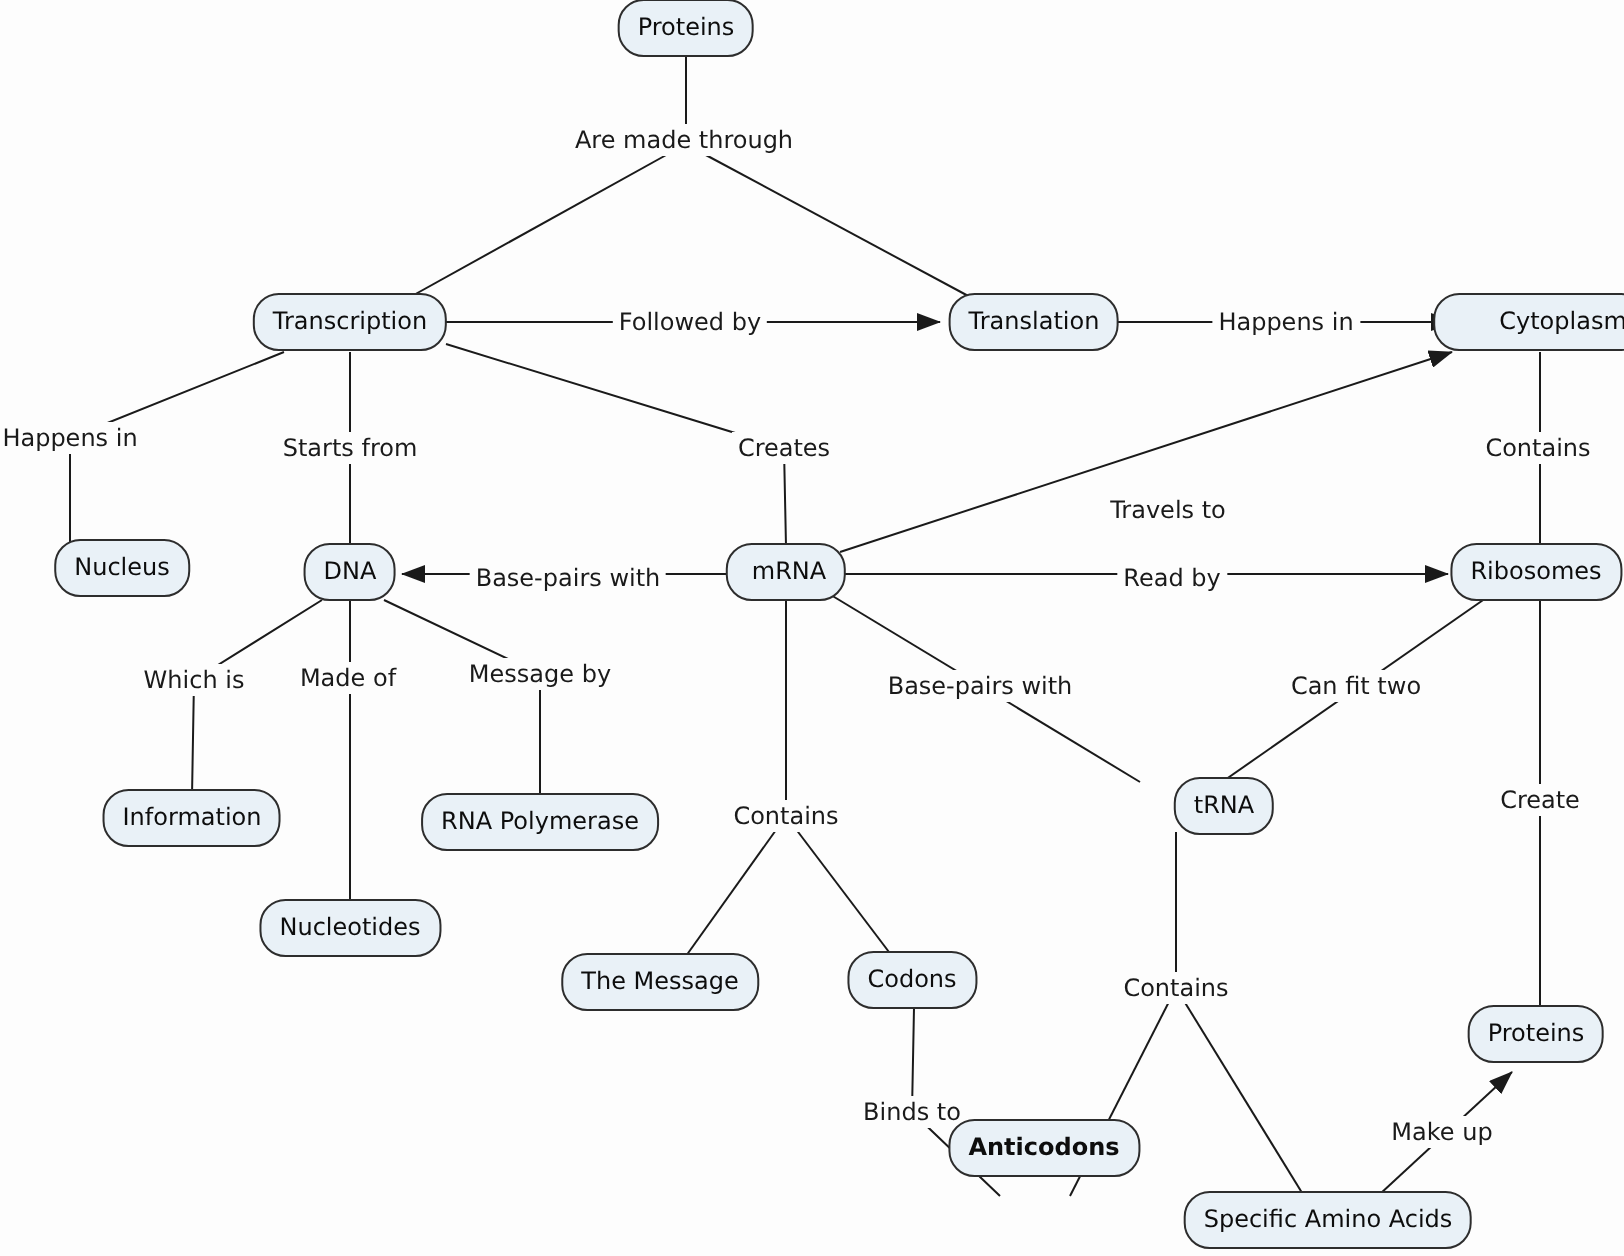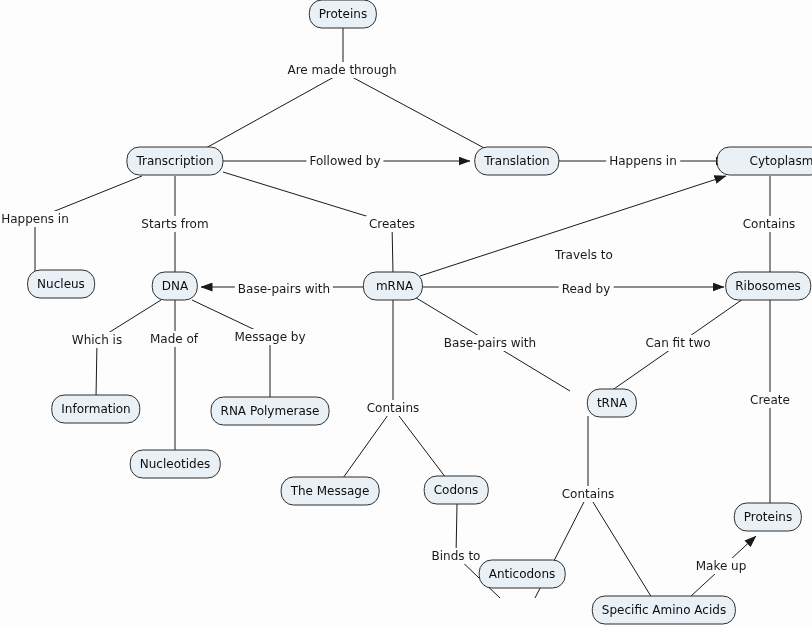--- a/index.html
+++ b/index.html
@@ -114,16 +114,16 @@
   <div class="node" style="left:175px; top:286px;">DNA</div>
   <div class="node" style="left:393px; top:286px;padding-left:12px;">mRNA</div>
   <div class="node" style="left:768px; top:286px;">Ribosomes</div>
   <div class="node" style="left:96px;  top:409px;">Information</div>
   <div class="node" style="left:270px; top:411px;">RNA Polymerase</div>
   <div class="node" style="left:175px; top:464px;">Nucleotides</div>
   <div class="node" style="left:330px; top:491px;">The Message</div>
   <div class="node" style="left:456px; top:490px;">Codons</div>
   <div class="node" style="left:588px; top:403px;margin-left:24px;">tRNA</div>
   <div class="node" style="left:768px; top:517px;">Proteins</div>
-  <div class="node" style="left:522px; top:574px;">Anticodons</div>
+  <div class="node" style="left:522px; top:574px;font-weight:bold;">Anticodons</div>
   <div class="node" style="left:664px; top:610px;">Specific Amino Acids</div>
 
 </div>
 
 </body></html>

